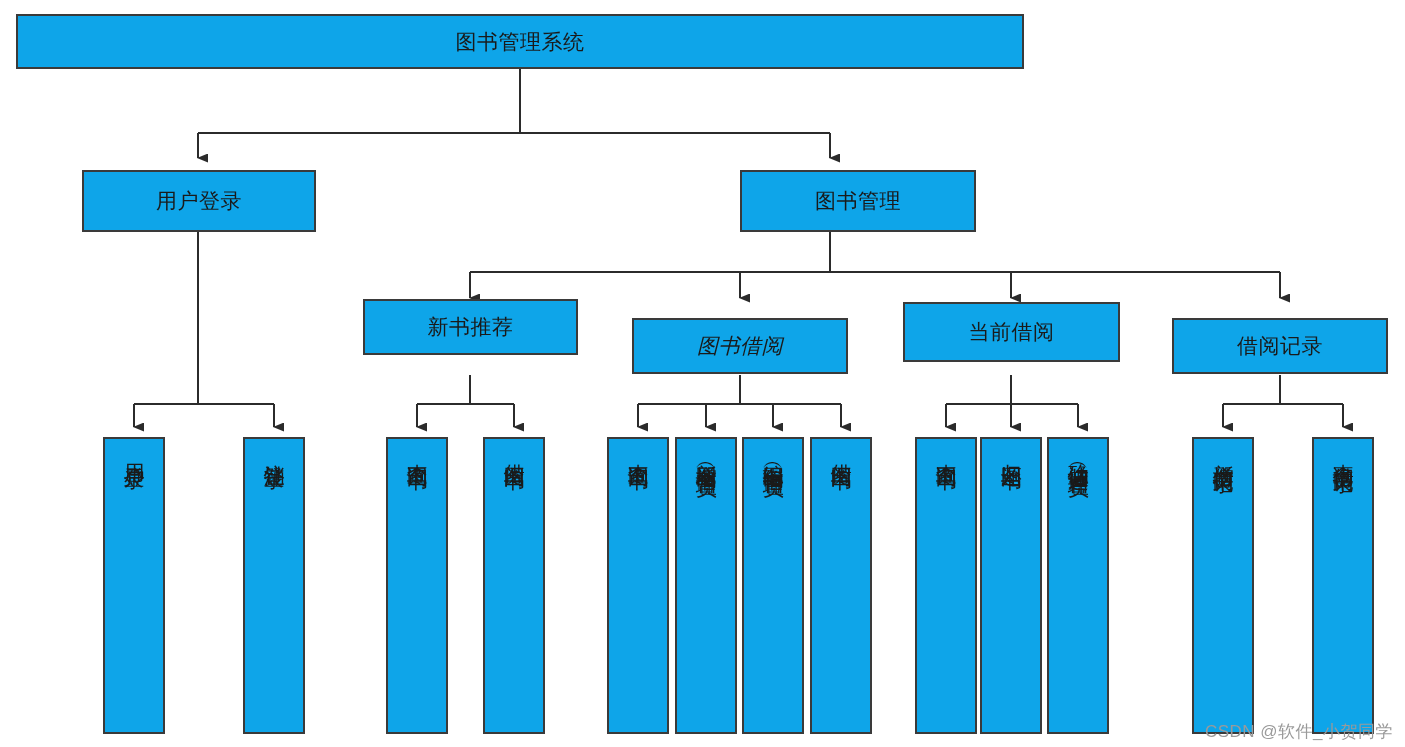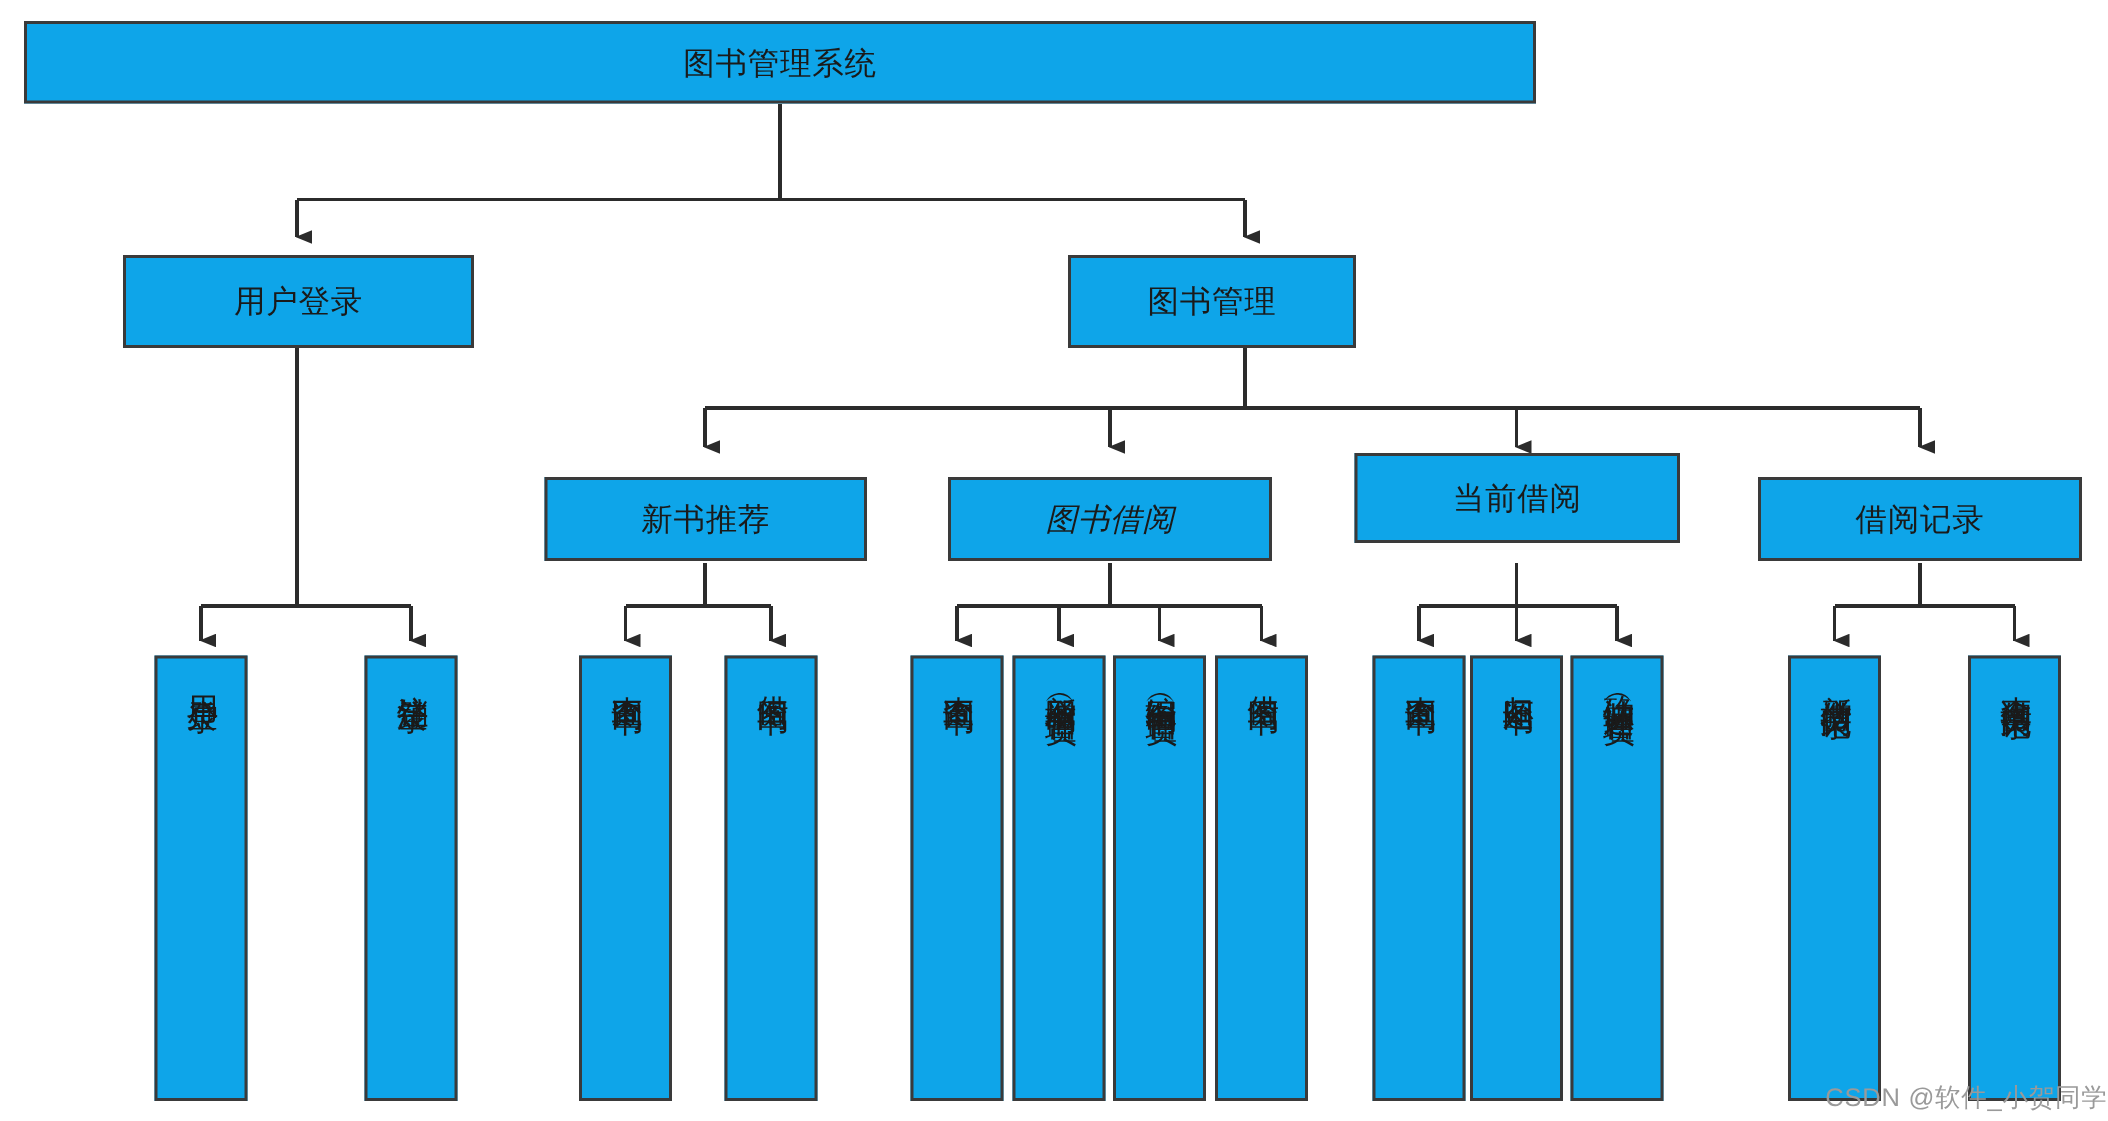--- a/index.html
+++ b/index.html
@@ -56,21 +56,21 @@
     display: block;
     white-space: nowrap;
   }
   .node.vertical {
     align-items: flex-start;
     justify-content: center;
     padding-top: 8px;
   }
   #watermark {
     position: absolute;
-    right: 0;
+    right: 12px;
     bottom: 4px;
     font-size: 17px;
     color: #9a9a9a;
     letter-spacing: 0.5px;
     white-space: nowrap;
   }
 </style>
 </head>
 <body>
 
@@ -127,25 +127,25 @@
   </svg>
 
   <div class="node horizontal" style="left:16px; top:14px; width:1008px; height:55px;">
     <span class="label">图书管理系统</span>
   </div>
 
   <div class="node horizontal" style="left:82px; top:170px; width:234px; height:62px;">
     <span class="label">用户登录</span>
   </div>
 
-  <div class="node horizontal" style="left:712px; top:170px; width:192px; height:62px;text-align:center;">
+  <div class="node horizontal" style="left:740px; top:170px; width:236px; height:62px;text-align:center;">
     <span class="label">图书管理</span>
   </div>
 
-  <div class="node horizontal" style="left:363px; top:318px; width:215px; height:56px;">
+  <div class="node horizontal" style="left:363px; top:299px; width:215px; height:56px;">
     <span class="label">新书推荐</span>
   </div>
 
   <div class="node horizontal" style="left:632px; top:318px; width:216px; height:56px;font-style:italic;">
     <span class="label">图书借阅</span>
   </div>
 
   <div class="node horizontal" style="left:903px; top:302px; width:217px; height:60px;">
     <span class="label">当前借阅</span>
   </div>

